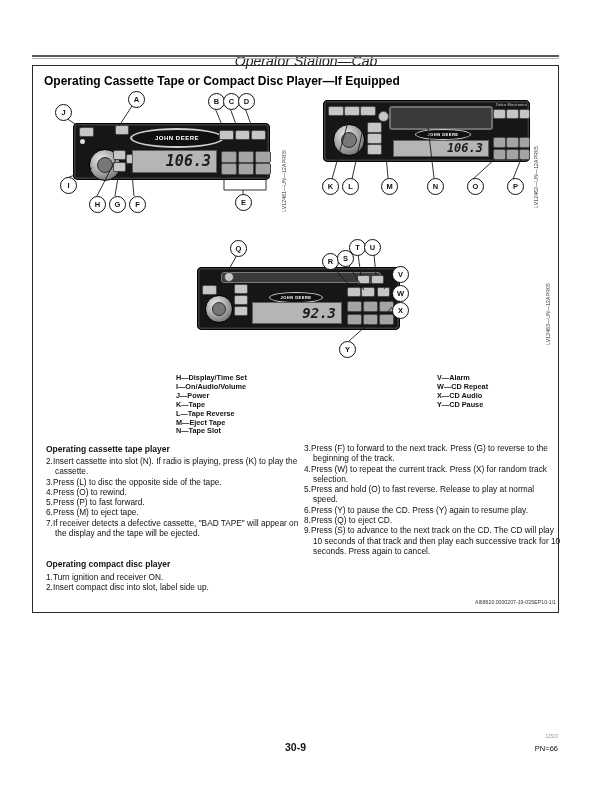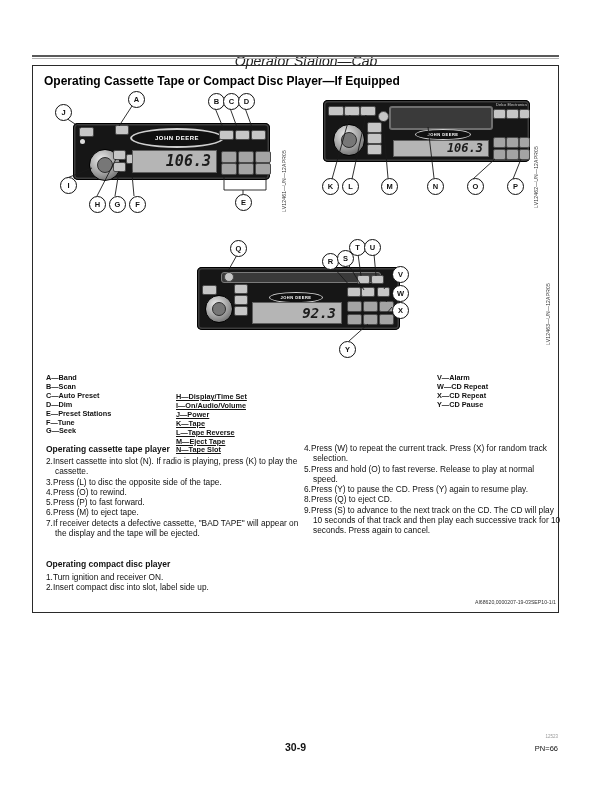--- a/index.html
+++ b/index.html
@@ -183,62 +183,54 @@
   <div class="co" style="left:364px;top:239px;">U</div>
   <div class="co" style="left:392px;top:266px;">V</div>
   <div class="co" style="left:392px;top:285px;">W</div>
   <div class="co" style="left:392px;top:302px;">X</div>
   <div class="co" style="left:339px;top:341px;">Y</div>
 
   <div class="vcap" style="left:239px;top:178px;">LV12461—UN—12APR05</div>
   <div class="vcap" style="left:491px;top:174px;">LV12462—UN—12APR05</div>
   <div class="vcap" style="left:503px;top:311px;">LV12463—UN—12APR05</div>
 
-  <div class="leg-col" style="left:46px;top:374px;">
-    <div>A—Band</div>
-    <div>B—Scan</div>
-    <div>C—Auto Preset</div>
-    <div>D—Dim</div>
-    <div>E—Preset Stations</div>
-    <div>F—Tune</div>
-    <div>G—Seek</div>
-  </div>
-  <div class="leg-col" style="left:176px;top:393px;text-decoration:underline;">
+  <div class="leg-col" style="left:176px;top:374px;">
     <div>H—Display/Time Set</div>
     <div>I—On/Audio/Volume</div>
     <div>J—Power</div>
     <div>K—Tape</div>
     <div>L—Tape Reverse</div>
     <div>M—Eject Tape</div>
     <div>N—Tape Slot</div>
   </div>
   <div class="leg-col" style="left:437px;top:374px;">
     <div>V—Alarm</div>
     <div>W—CD Repeat</div>
-    <div>X—CD Repeat</div>
+    <div>X—CD Audio</div>
     <div>Y—CD Pause</div>
   </div>
 
   <div class="body-heading" style="left:46px;top:444px;">Operating cassette tape player</div>
   <div class="list" style="left:46px;top:456px;width:254px;">
     <div class="li"><span>2.</span><span>Insert cassette into slot (N). If radio is playing, press (K) to play the cassette.</span></div>
     <div class="li"><span>3.</span><span>Press (L) to disc the opposite side of the tape.</span></div>
     <div class="li"><span>4.</span><span>Press (O) to rewind.</span></div>
     <div class="li"><span>5.</span><span>Press (P) to fast forward.</span></div>
     <div class="li"><span>6.</span><span>Press (M) to eject tape.</span></div>
     <div class="li"><span>7.</span><span>If receiver detects a defective cassette, "BAD TAPE" will appear on the display and the tape will be ejected.</span></div>
   </div>
 
   <div class="body-heading" style="left:46px;top:559px;">Operating compact disc player</div>
   <div class="list" style="left:46px;top:572px;width:254px;">
     <div class="li"><span>1.</span><span>Turn ignition and receiver ON.</span></div>
     <div class="li"><span>2.</span><span>Insert compact disc into slot, label side up.</span></div>
   </div>
 
   <div class="list" style="left:304px;top:443px;width:257px;">
+    <div class="li"><span>3.</span><span>Press (F) to forward to the next track. Press (G) to reverse to the beginning of the track.</span></div>
     <div class="li"><span>4.</span><span>Press (W) to repeat the current track. Press (X) for random track selection.</span></div>
     <div class="li"><span>5.</span><span>Press and hold (O) to fast reverse. Release to play at normal speed.</span></div>
     <div class="li"><span>6.</span><span>Press (Y) to pause the CD. Press (Y) again to resume play.</span></div>
     <div class="li"><span>8.</span><span>Press (Q) to eject CD.</span></div>
     <div class="li"><span>9.</span><span>Press (S) to advance to the next track on the CD. The CD will play 10 seconds of that track and then play each successive track for 10 seconds. Press again to cancel.</span></div>
   </div>
 
   <div class="ref-code" style="left:304px;top:599px;width:252px;">AI68620,0000207-19-03SEP10-1/1</div>
 
   <div class="abs page-number">30-9</div>

